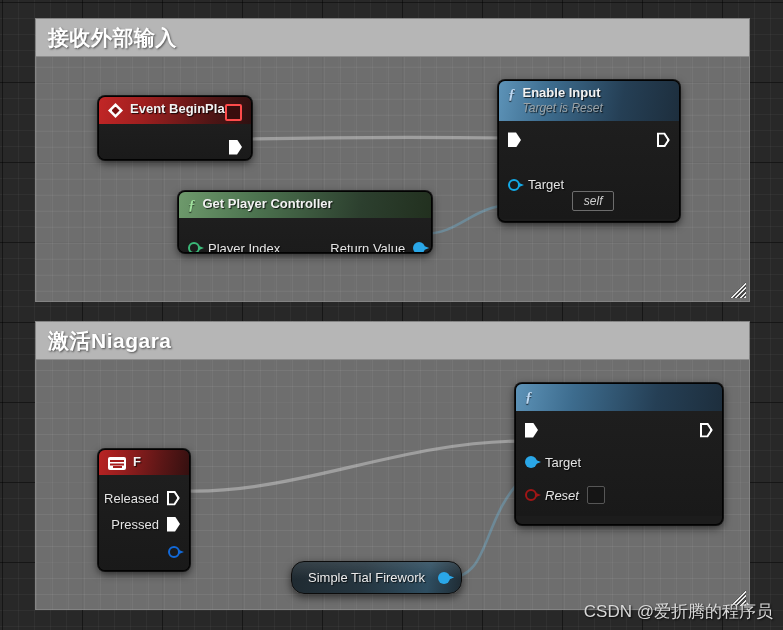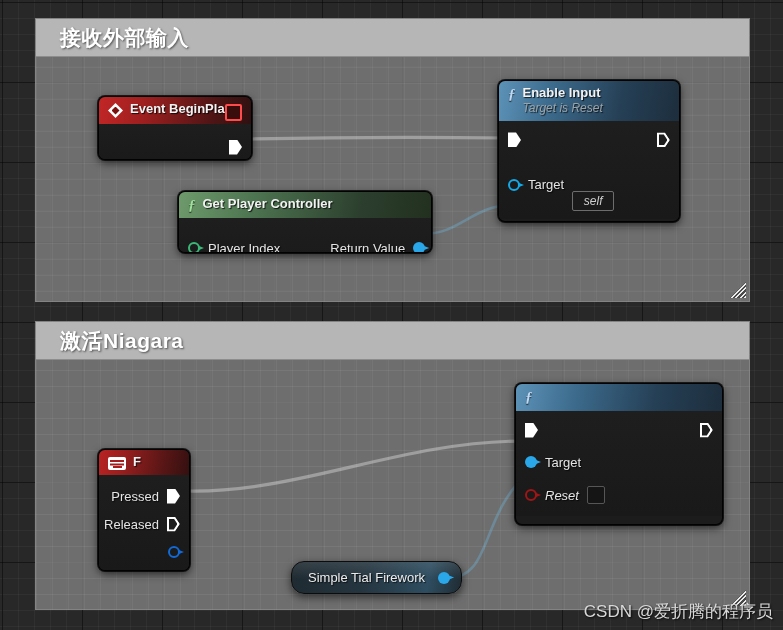--- a/index.html
+++ b/index.html
@@ -34,21 +34,21 @@
       linear-gradient(to right, rgba(255,255,255,0.05) 1px, transparent 1px),
       linear-gradient(to bottom, rgba(255,255,255,0.05) 1px, transparent 1px);
     background-size: 16px 16px, 16px 16px;
   }
   .comment-bar {
     height: 38px;
     background: #b6b6b6;
     border-bottom: 1px solid #8d8d8d;
     display: flex;
     align-items: center;
-    padding-left: 24px;
+    padding-left: 12px;
     box-sizing: border-box;
   }
   .comment-title {
     color: #ffffff;
     font-size: 21px;
     font-weight: bold;
     letter-spacing: 0.5px;
     text-shadow: 1px 1px 2px rgba(0,0,0,0.55);
     white-space: nowrap;
   }
@@ -377,29 +377,29 @@
   </div>
 
   <div class="node" style="left:98px; top:449px; width:92px; height:122px;">
     <div class="node-head keyred" style="padding-bottom:5px;">
       <span class="kb-icon"></span>
       <div class="node-titles">
         <span class="node-title">F</span>
       </div>
     </div>
     <div class="node-body" style="padding-top:8px;">
+      <div class="row right" style="margin-top:2px;">
+        <span class="pin-label">Released</span>
+        <span class="gap"></span>
+        <span class="exec hollow"></span>
+      </div>
       <div class="row right">
         <span class="pin-label">Pressed</span>
         <span class="gap"></span>
         <span class="exec filled"></span>
-      </div>
-      <div class="row right" style="margin-top:2px;">
-        <span class="pin-label">Released</span>
-        <span class="gap"></span>
-        <span class="exec hollow"></span>
       </div>
       <div class="row right" style="margin-top:2px;gap:37px;">
         <span class="pin-label">Key</span>
         <span class="gap"></span>
         <span class="dot blue-hollow trail"></span>
       </div>
     </div>
   </div>
 
   <div class="node" style="left:515px; top:383px; width:208px; height:142px;">

